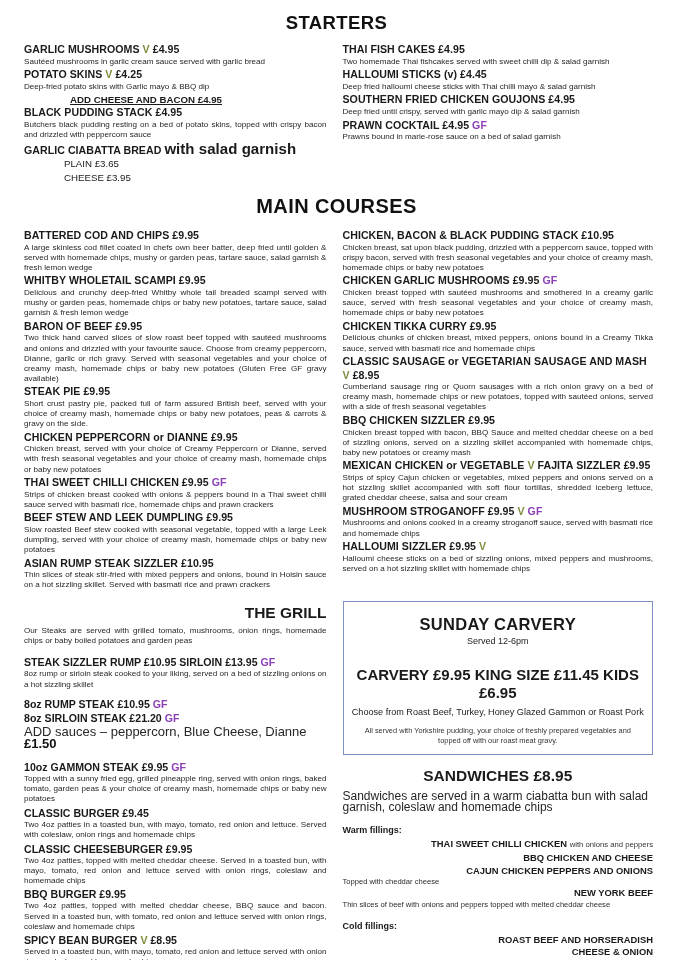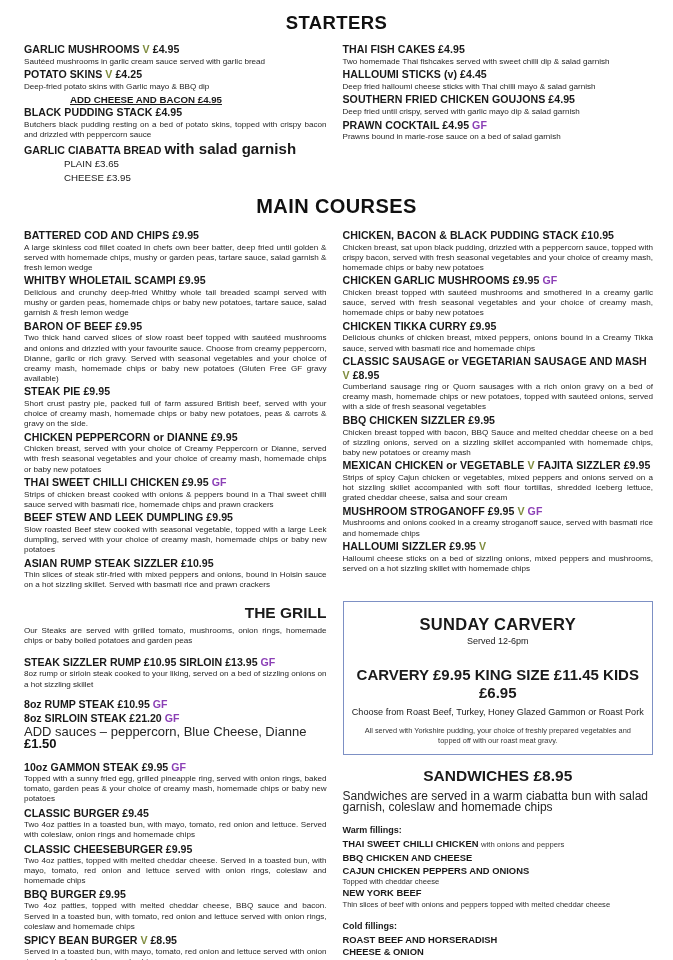--- a/index.html
+++ b/index.html
@@ -81,21 +81,21 @@
   .carvery-title{font-size:16.5px;font-weight:bold;letter-spacing:.3px;margin:0 0 2px 0;}
   .carvery-served{font-size:9px;font-weight:normal;margin:0 0 20px 0;}
   .carvery-prices{font-size:15px;font-weight:bold;line-height:18px;margin:0 0 4px 0;}
   .carvery-choose{font-size:9.1px;line-height:12px;margin:0 0 8px 0;color:#222;text-align:center;}
   .carvery-note{font-size:7.4px;line-height:9.6px;margin:0;color:#333;padding:0 6px;}
 
   
   .head-sand{font-size:15.5px;font-weight:bold;text-align:center;margin:2px 0 6px 0;}
   .sand-intro{font-size:12px;line-height:10.6px;margin:0 0 12px 0;color:#262626;}
   .fill-head{font-size:9px;font-weight:bold;line-height:13px;margin:0 0 1px 0;}
-  .fill-name{font-size:9.4px;font-weight:bold;line-height:12.6px;margin:0;}
+  .fill-name{font-size:9.4px;font-weight:bold;line-height:12.6px;margin:0;text-align:right;}
   .fill-name .light{font-weight:normal;font-size:7.7px;color:#333;}
   .fill-desc{font-size:7.6px;line-height:10px;margin:0;color:#2b2b2b;}
 </style>
 </head>
 <body>
 
 <div class="page">
 
   <div class="section-head head-starters">STARTERS</div>
 

